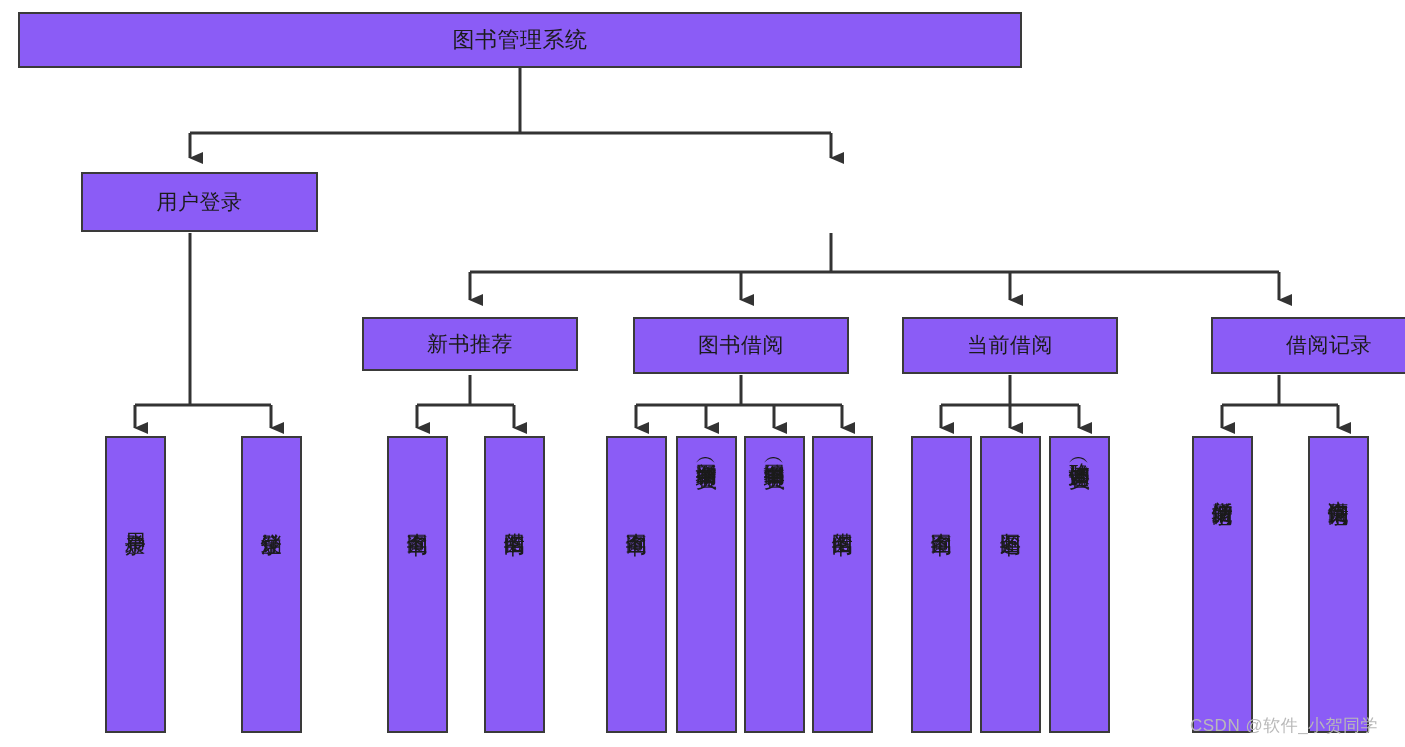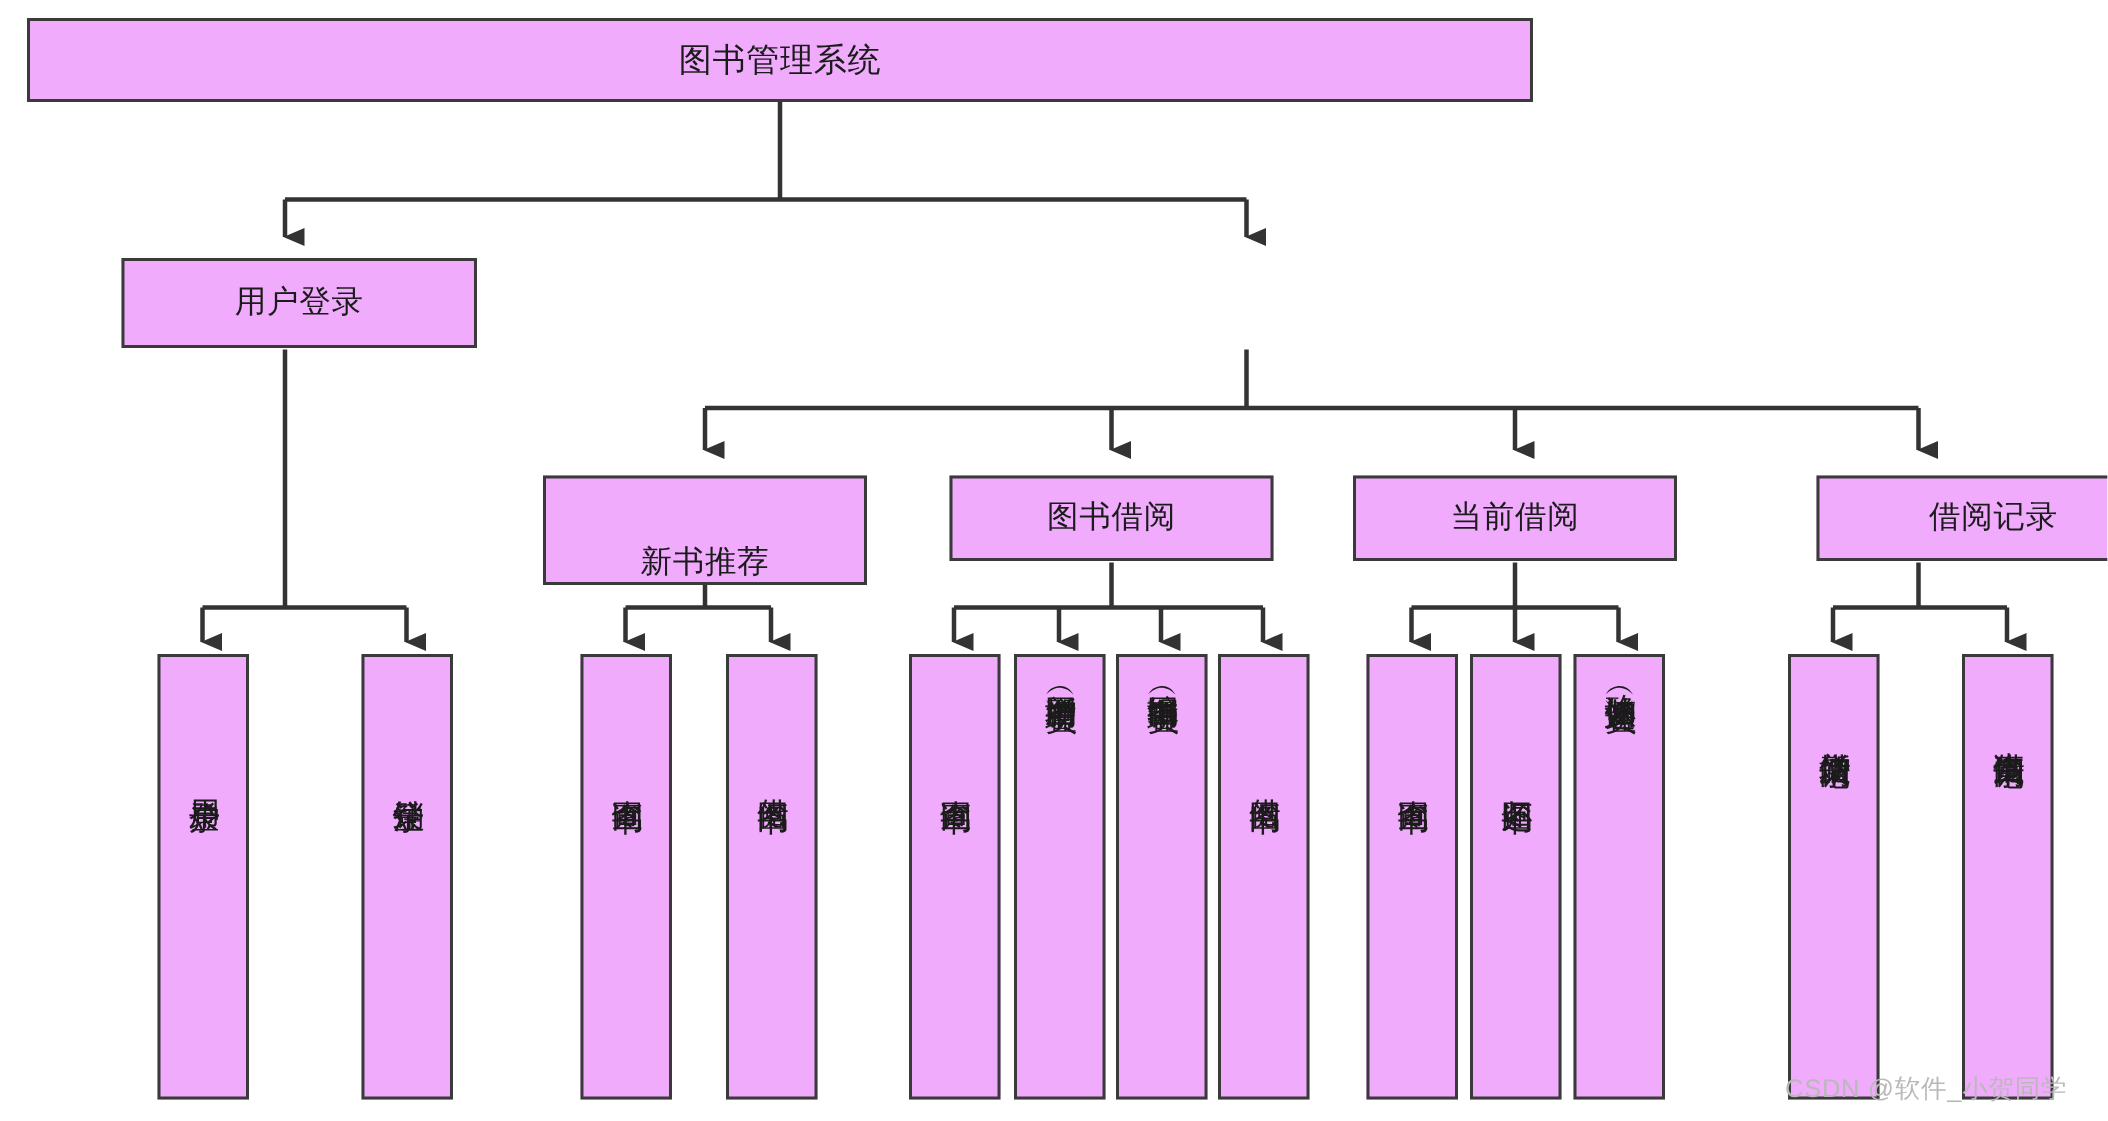--- a/index.html
+++ b/index.html
@@ -21,21 +21,21 @@
     position: absolute;
     left: 0;
     top: 0;
     width: 1405px;
     height: 747px;
   }
   .node {
     position: absolute;
     box-sizing: border-box;
     border: 2px solid #3a3a3a;
-    background: #f0abfc;
+    background: #8b5cf6;
     display: flex;
     align-items: center;
     justify-content: center;
     color: #1b1b1b;
   }
   .node .label {
     font-size: 21px;
     line-height: 1.25;
     letter-spacing: 0.5px;
     white-space: nowrap;
@@ -129,21 +129,21 @@
   </svg>
 
   <div class="node root" style="left:18px; top:12px; width:1004px; height:56px;">
     <span class="label">图书管理系统</span>
   </div>
 
   <div class="node" style="left:81px; top:172px; width:237px; height:60px;">
     <span class="label">用户登录</span>
   </div>
 
-  <div class="node" style="left:362px; top:317px; width:216px; height:73px;align-items:flex-end;">
+  <div class="node" style="left:362px; top:317px; width:216px; height:54px;">
     <span class="label">新书推荐</span>
   </div>
   <div class="node" style="left:633px; top:317px; width:216px; height:57px;">
     <span class="label">图书借阅</span>
   </div>
   <div class="node" style="left:902px; top:317px; width:216px; height:57px;">
     <span class="label">当前借阅</span>
   </div>
   <div class="node" style="left:1171px; top:317px; width:236px; height:57px;margin-left:40px;">
     <span class="label">借阅记录</span>

